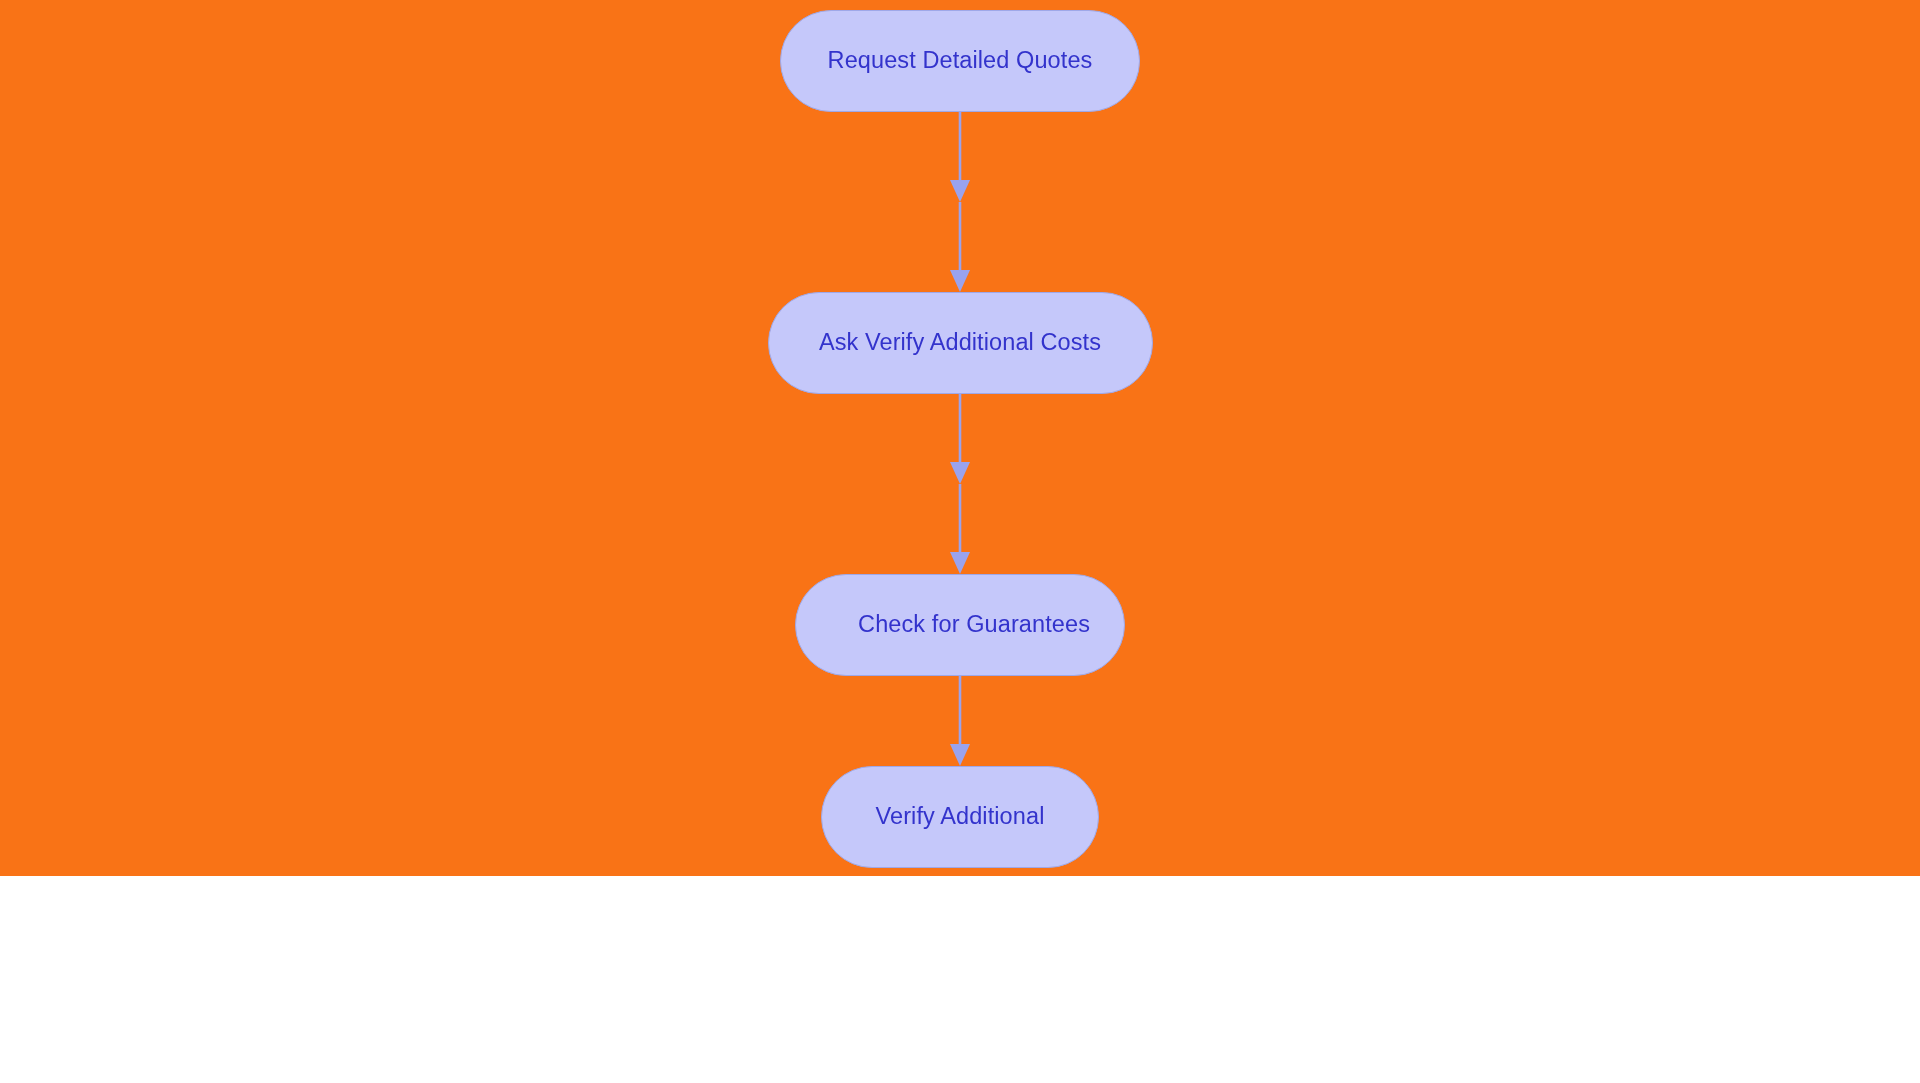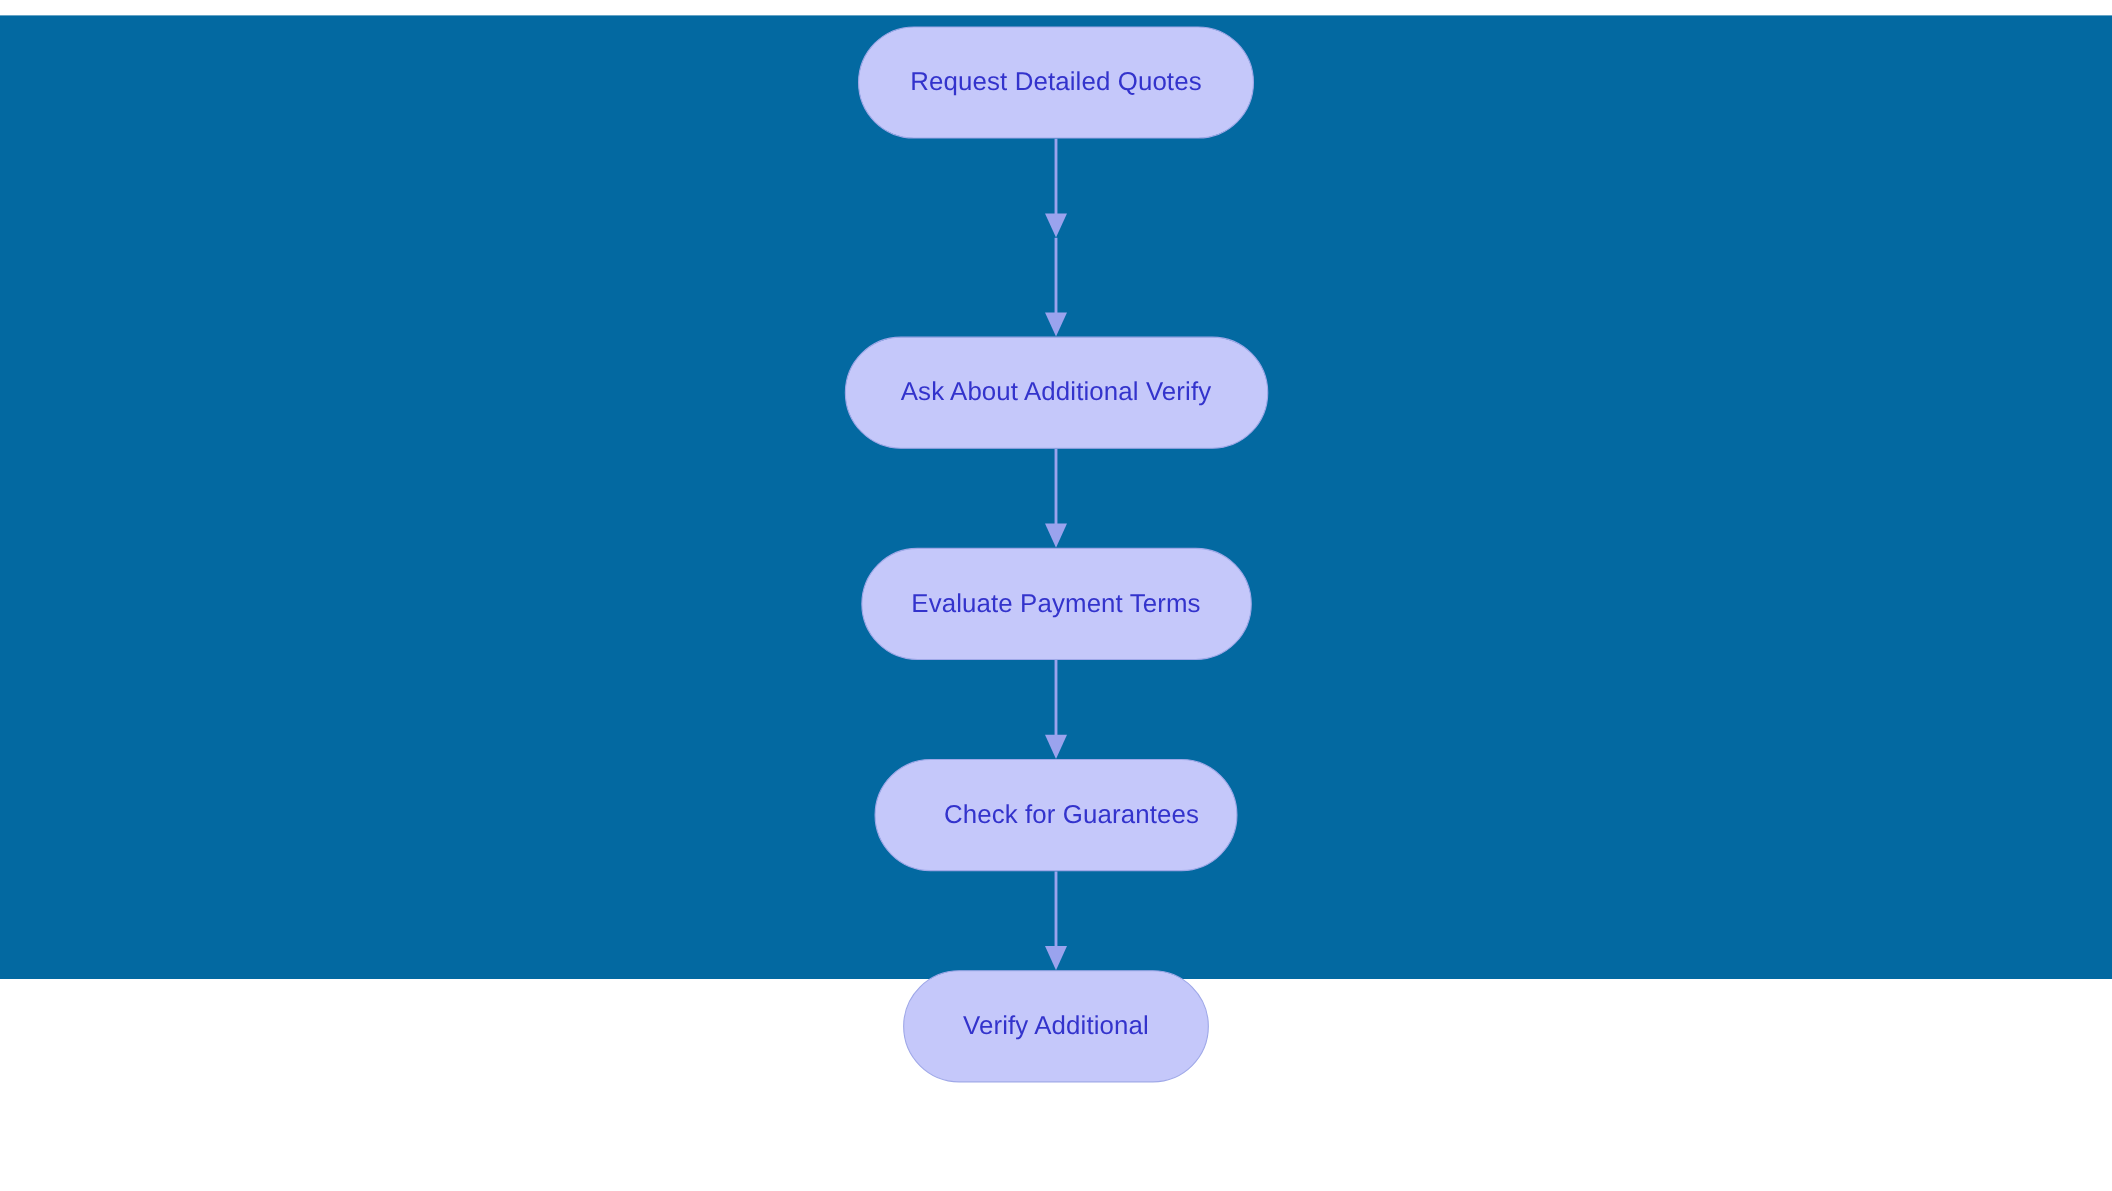--- a/index.html
+++ b/index.html
@@ -11,22 +11,21 @@
   body {
     width: 1920px;
     height: 1083px;
     font-family: "Liberation Sans", sans-serif;
     overflow: hidden;
   }
   #flowchart-canvas {
     position: relative;
     width: 1920px;
     height: 876px;
-    background: #0369a1;
-    margin-top: 14px;
+    background: #f97316;
   }
   .flow-column {
     position: absolute;
     left: 0;
     top: 0;
     width: 1920px;
     height: 1083px;
     display: flex;
     flex-direction: column;
     align-items: center;
@@ -84,31 +83,28 @@
       <polygon points="2,68 22,68 12,90" fill="#9aa3ee"></polygon>
     </svg>
 
 
     <svg class="flow-connector" viewBox="0 0 24 90" xmlns="http://www.w3.org/2000/svg">
       <line x1="12" y1="0" x2="12" y2="70" stroke="#9aa3ee" stroke-width="2.6"></line>
       <polygon points="2,68 22,68 12,90" fill="#9aa3ee"></polygon>
     </svg>
 
     <div class="flow-node w-2">
-      <span class="node-label">Ask About Additional Verify</span>
+      <span class="node-label">Ask Verify Additional Costs</span>
     </div>
 
     <svg class="flow-connector" viewBox="0 0 24 90" xmlns="http://www.w3.org/2000/svg">
       <line x1="12" y1="0" x2="12" y2="70" stroke="#9aa3ee" stroke-width="2.6"></line>
       <polygon points="2,68 22,68 12,90" fill="#9aa3ee"></polygon>
     </svg>
 
-    <div class="flow-node w-3">
-      <span class="node-label">Evaluate Payment Terms</span>
-    </div>
 
     <svg class="flow-connector" viewBox="0 0 24 90" xmlns="http://www.w3.org/2000/svg">
       <line x1="12" y1="0" x2="12" y2="70" stroke="#9aa3ee" stroke-width="2.6"></line>
       <polygon points="2,68 22,68 12,90" fill="#9aa3ee"></polygon>
     </svg>
 
     <div class="flow-node w-4">
       <span class="node-label">Check for Guarantees</span>
     </div>
 

